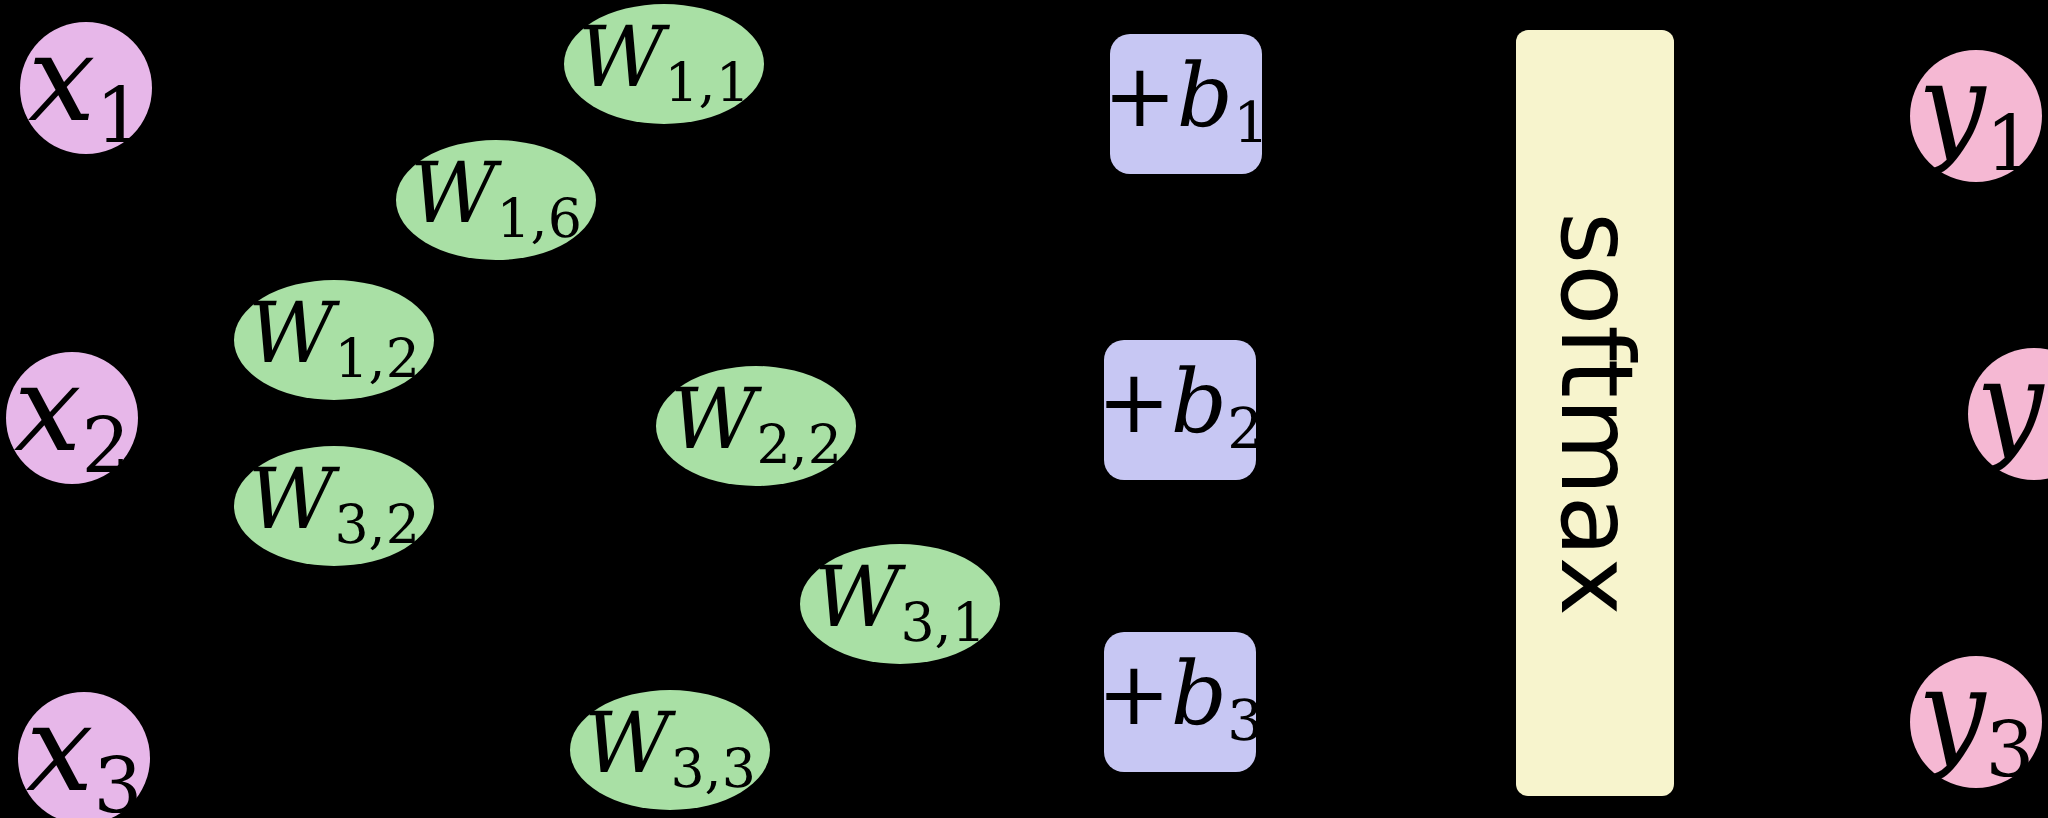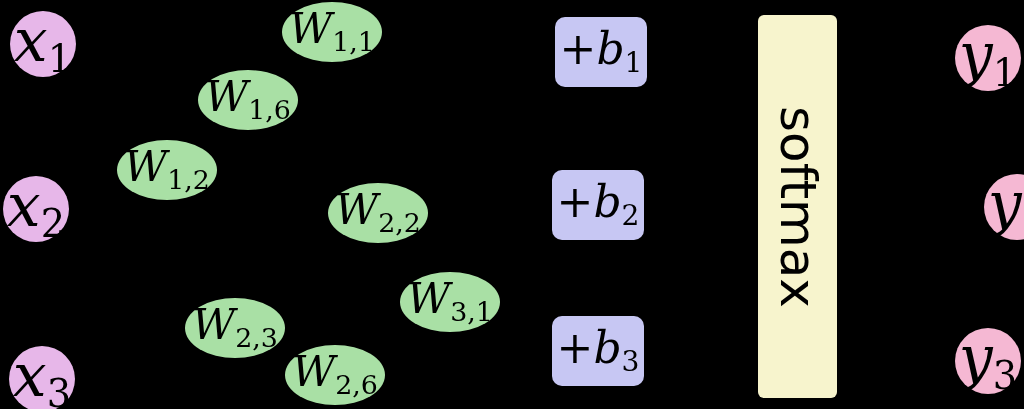--- a/index.html
+++ b/index.html
@@ -30,21 +30,21 @@
   }
   .input  { background: var(--input-fill, #e7b7e9); }
   .output { background: var(--output-fill, #f5b8d3); }
   .weight {
     width: 100px;
     height: 60px;
     border-radius: 50%;
     background: var(--weight-fill, #a9e0a5);
   }
   .bias {
-    width: 92px;
+    width: 76px;
     height: 70px;
     border-radius: 10px;
     background: var(--bias-fill, #c7c7f3);
   }
   .softmax-box {
     position: absolute;
     left: 758px;
     top: 15px;
     width: 79px;
     height: 383px;
@@ -93,25 +93,25 @@
 
   <div class="node weight" style="left:282px; top:2px;">
     <span class="lbl"><span class="m">W</span><span class="sb">1,1</span></span>
   </div>
   <div class="node weight" style="left:198px; top:70px;">
     <span class="lbl"><span class="m">W</span><span class="sb">1,6</span></span>
   </div>
   <div class="node weight" style="left:117px; top:140px;">
     <span class="lbl"><span class="m">W</span><span class="sb">1,2</span></span>
   </div>
-  <div class="node weight" style="left:185px; top:298px;">
-    <span class="lbl"><span class="m">W</span><span class="sb">2,3</span></span>
+  <div class="node weight" style="left:117px; top:223px;">
+    <span class="lbl"><span class="m">W</span><span class="sb">3,2</span></span>
   </div>
   <div class="node weight" style="left:285px; top:345px;">
-    <span class="lbl"><span class="m">W</span><span class="sb">2,6</span></span>
+    <span class="lbl"><span class="m">W</span><span class="sb">3,3</span></span>
   </div>
   <div class="node weight" style="left:328px; top:183px;">
     <span class="lbl"><span class="m">W</span><span class="sb">2,2</span></span>
   </div>
   <div class="node weight" style="left:400px; top:272px;">
     <span class="lbl"><span class="m">W</span><span class="sb">3,1</span></span>
   </div>
 
   <div class="node bias" style="left:555px; top:17px;">
     <span class="lbl"><span class="pf">+</span><span class="m">b</span><span class="sb">1</span></span>

